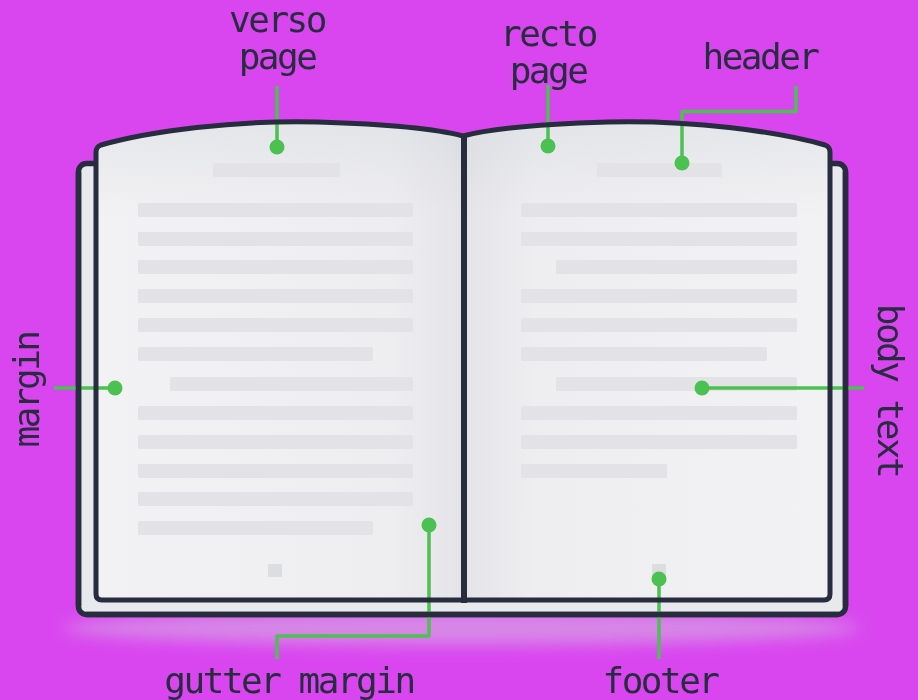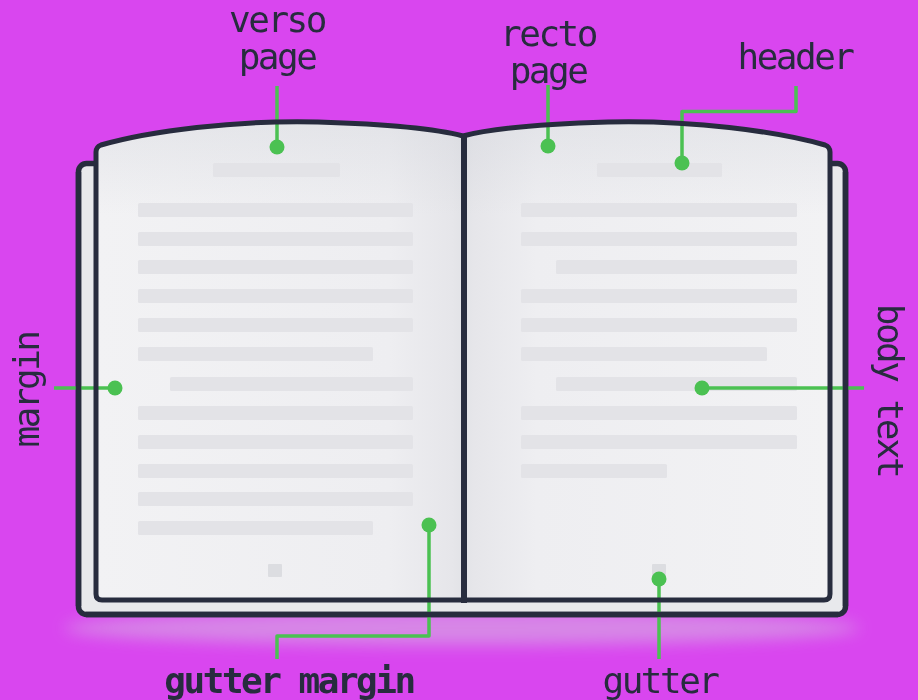--- a/index.html
+++ b/index.html
@@ -141,23 +141,23 @@
   <div class="lbl center" style="left:277px;top:1px;">
     <div>verso</div>
     <div>page</div>
   </div>
 
   <div class="lbl center" style="left:548px;top:15px;">
     <div>recto</div>
     <div>page</div>
   </div>
 
-  <div class="lbl center" style="left:795px;top:38px;text-align:right;">header</div>
+  <div class="lbl center" style="left:760px;top:38px;text-align:right;">header</div>
 
   <div class="lbl rot-left" style="left:26px;top:390px;">margin</div>
 
   <div class="lbl rot-right" style="left:890px;top:390px;">body text</div>
 
-  <div class="lbl center" style="left:289px;top:662px;font-weight:bold;">gutter margin</div>
+  <div class="lbl center" style="left:289px;top:662px;">gutter margin</div>
 
-  <div class="lbl center" style="left:660px;top:662px;">gutter</div>
+  <div class="lbl center" style="left:660px;top:662px;">footer</div>
 
 </div>
 
 </body></html>

